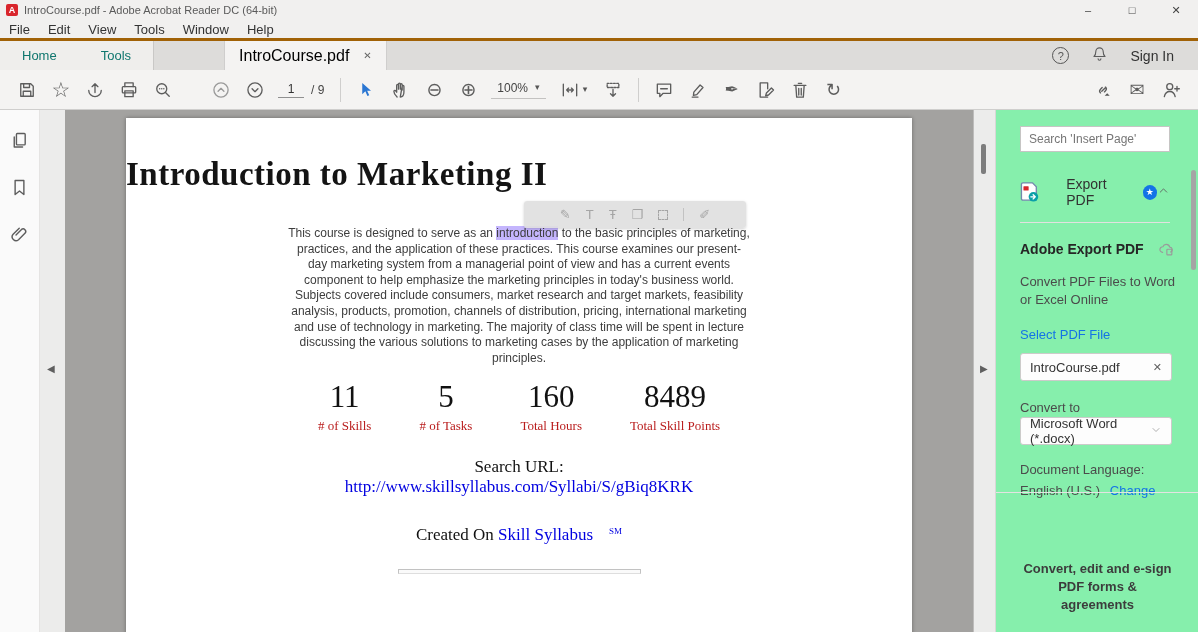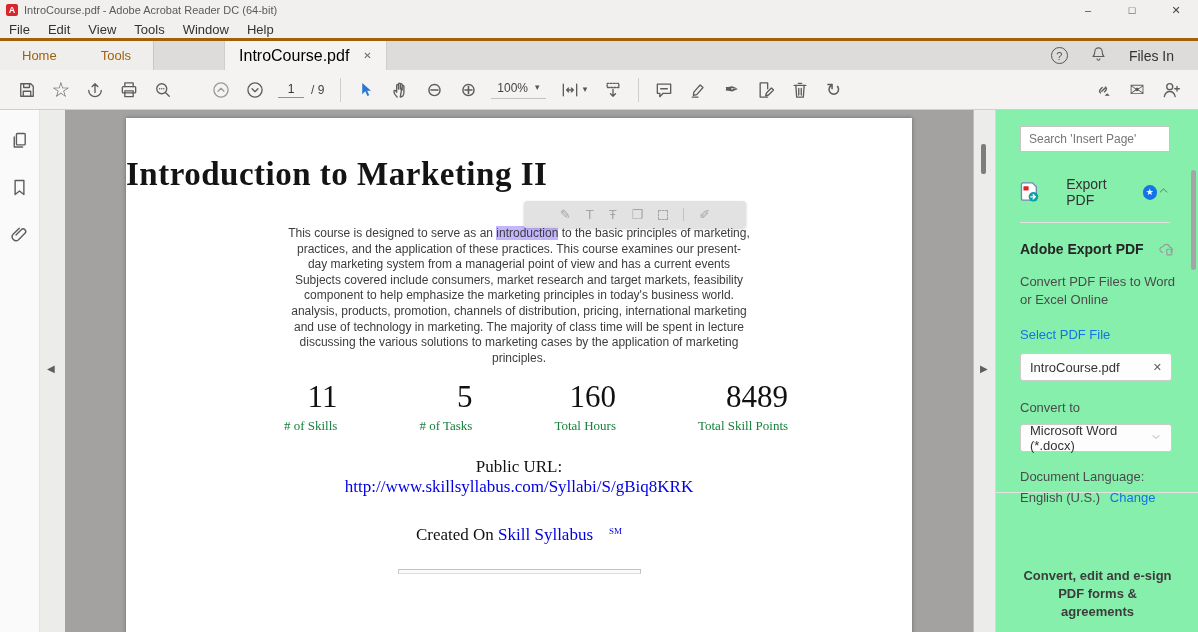--- a/index.html
+++ b/index.html
@@ -13,21 +13,21 @@
   .win-controls { margin-left: auto; display: flex; height: 100%; }
   .win-btn { width: 44px; height: 100%; display: flex; align-items: center; justify-content: center; font-size: 11px; color: #444; }
 
   
   .menubar { height: 21px; display: flex; align-items: center; padding-left: 0; background: #f1f0ef; border-bottom: 3px solid #a16207; }
   .menu-item { font-size: 13px; color: #333; padding: 0 9px; }
 
   
   .tabstrip { height: 29px; background: #dddcda; display: flex; align-items: stretch; }
   .tabs-left { background: #efeeec; display: flex; border-right: 1px solid #c9c8c6; }
-  .tab { display: flex; align-items: center; padding: 0 22px; font-size: 13px; color: #a16207; }
+  .tab { display: flex; align-items: center; padding: 0 22px; font-size: 13px; color: #0f766e; }
   .tab-active { background: #f4f3f2; border-left: 1px solid #cfcecd; border-right: 1px solid #cfcecd; margin-left: 70px; padding: 0 14px; display: flex; align-items: center; gap: 14px; }
   .tab-close { font-size: 10px; color: #666; }
   .tabs-right { margin-left: auto; display: flex; align-items: center; gap: 22px; padding-right: 24px; }
   .help-circle { width: 17px; height: 17px; border: 1.4px solid #555; border-radius: 50%; font-size: 11px; color: #555; display: flex; align-items: center; justify-content: center; }
   .signin { font-size: 14px; color: #323232; }
 
   
   .toolbar { height: 40px; background: #f4f3f2; border-bottom: 1px solid #cfcecd; display: flex; align-items: center; padding: 0 10px; }
   .tbtn { width: 34px; height: 30px; display: flex; align-items: center; justify-content: center; flex: none; }
   .tbtn svg { width: 20px; height: 20px; }
@@ -51,23 +51,23 @@
   .right-div { width: 22px; background: #ececeb; position: relative; border-left: 1px solid #bdbcbb; }
   .doc-scroll-thumb { position: absolute; left: 7px; top: 34px; width: 5px; height: 30px; background: #7d7d7d; border-radius: 2px; }
 
   
   .page { width: 786px; height: 522px; background: #fff; margin-top: 8px; position: relative; box-shadow: 0 0 4px rgba(0,0,0,.35); }
   .pdf-title { margin-top: 38px; font-family: "Liberation Serif", serif; font-weight: bold; font-size: 33px; color: #141414; letter-spacing: .5px; }
   .para { margin: 33px auto 0; width: 520px; text-align: center; font-size: 12px; line-height: 15.6px; color: #3d3d3d; }
   .para div { white-space: nowrap; }
   .sel { background: #c4b5fd; }
   .stats { display: flex; justify-content: center; gap: 48px; margin-top: 13px; font-family: "Liberation Serif", serif; }
-  .stat { text-align: right; margin-left: 34px; }
+  .stat { text-align: center; }
   .stat-val { font-size: 31px; color: #111; }
-  .stat-label { font-size: 13px; color: #15803d; margin-top: 3px; }
+  .stat-label { font-size: 13px; color: #b91c1c; margin-top: 3px; }
   .url-block { margin-top: 23px; text-align: center; font-family: "Liberation Serif", serif; font-size: 17px; color: #111; }
   .pdf-link { color: #0000e0; }
   .created { margin-top: 28px; text-align: center; font-family: "Liberation Serif", serif; font-size: 17px; color: #111; }
   .created sup { font-size: 9px; padding-left: 16px; }
   .thin-bar { margin: 24px auto 0; width: 243px; height: 5px; border: 1px solid #c2c2c2; background: #fafafa; border-bottom-color: #dedede; }
 
   
   .mini-bar { position: absolute; left: 398px; top: 83px; width: 222px; height: 27px; background: rgba(224,224,224,.92); border-radius: 3px; box-shadow: 0 1px 3px rgba(0,0,0,.18); display: flex; align-items: center; justify-content: center; gap: 15px; }
   .mini-icon { font-size: 13px; color: #a5a5a5; line-height: 1; }
   .mini-sep { width: 1px; height: 13px; background: #c2c2c2; }
@@ -85,21 +85,21 @@
   .sec-title-row { margin-top: 18px; width: 155px; display: flex; align-items: flex-start; }
   .sec-title { font-size: 14px; font-weight: bold; color: #262626; }
   .cloud-ic { margin-left: auto; }
   .sec-desc { margin-top: 13px; font-size: 13px; line-height: 18px; color: #4b4b4b; width: 160px; }
   .blue-link { color: #1473e6; font-size: 13px; }
   .select-link { display: inline-block; margin-top: 18px; }
   .file-box { margin-top: 10px; width: 152px; height: 28px; border: 1px solid #cccbca; border-radius: 3px; background: #fdfdfd; display: flex; align-items: center; padding: 0 9px; }
   .file-name { font-size: 13px; color: #333; }
   .file-clear { margin-left: auto; font-size: 11px; color: #5f5f5f; }
   .convert-label { margin-top: 19px; font-size: 13px; color: #4b4b4b; }
-  .select-box { margin-top: 9px; width: 152px; height: 28px; border: 1px solid #cccbca; border-radius: 3px; background: #fdfdfd; display: flex; align-items: center; padding: 0 9px; }
+  .select-box { margin-top: 2px; width: 152px; height: 28px; border: 1px solid #cccbca; border-radius: 3px; background: #fdfdfd; display: flex; align-items: center; padding: 0 9px; }
   .select-val { font-size: 13px; color: #333; }
   .lang-label { margin-top: 17px; font-size: 13px; color: #4b4b4b; }
   .lang-row { margin-top: 6px; font-size: 13px; color: #4b4b4b; }
   .lang-row .blue-link { margin-left: 6px; }
   .panel-sep { position: absolute; left: 0; right: 0; top: 382px; border-top: 1px solid #e4e3e2; }
   .promo { margin-top: 62px; width: 155px; text-align: center; font-size: 13px; font-weight: bold; color: #3c3c3c; line-height: 18px; }
   .panel-scroll-thumb { position: absolute; right: 2px; top: 60px; width: 5px; height: 100px; background: #a5a5a5; border-radius: 3px; }
 
   svg .st { fill: none; stroke: #5d5d5d; stroke-width: 1.6; stroke-linecap: round; stroke-linejoin: round; }
   svg .stg { fill: none; stroke: #9a9a9a; stroke-width: 1.6; stroke-linecap: round; stroke-linejoin: round; }
@@ -137,21 +137,21 @@
       <span>IntroCourse.pdf</span>
       <span class="tab-close">✕</span>
     </div>
     <div class="tabs-right">
       <div class="help-circle">?</div>
       <span>
         <svg width="17" height="17" viewBox="0 0 24 24">
             <path class="st" d="M12 4a5.2 5.2 0 0 0-5.2 5.2c0 4-1.6 6.3-2.6 7.1h15.6c-1-0.8-2.6-3.1-2.6-7.1A5.2 5.2 0 0 0 12 4zM10 19.5a2 2 0 0 0 4 0"></path>
           </svg>
       </span>
-      <span class="signin">Files In</span>
+      <span class="signin">Sign In</span>
     </div>
   </div>
 
   <div class="toolbar">
     <div class="tbtn">
       <svg viewBox="0 0 24 24">
           <path class="st" d="M4.5 4.5h12l3 3v12h-15z"></path>
           <path class="st" d="M8 4.5v4.5h7V4.5M7.5 19.5v-6h9v6"></path>
         </svg>
     </div>
@@ -314,22 +314,22 @@
           <span class="mini-icon">❐</span>
           <span class="mini-square"></span>
           <span class="mini-sep"></span>
           <span class="mini-icon">✐</span>
         </div>
 
         <div class="para">
           <div><span>This course is designed to serve as an </span><span class="sel">introduction</span><span> to the basic principles of marketing,</span></div>
           <div>practices, and the application of these practices.  This course examines our present-</div>
           <div>day marketing system from a managerial point of view and has a current events</div>
+          <div>component to help emphasize the marketing principles in today's business world.</div>
           <div>Subjects covered include consumers, market research and target markets, feasibility</div>
-          <div>component to help emphasize the marketing principles in today's business world.</div>
           <div>analysis, products, promotion, channels of distribution, pricing, international marketing</div>
           <div>and use of technology in marketing.  The majority of class time will be spent in lecture</div>
           <div>discussing the various solutions to marketing cases by the application of marketing</div>
           <div>principles.</div>
         </div>
 
         <div class="stats">
           <div class="stat">
             <div class="stat-val">11</div>
             <div class="stat-label"># of Skills</div>
@@ -342,21 +342,21 @@
             <div class="stat-val">160</div>
             <div class="stat-label">Total Hours</div>
           </div>
           <div class="stat">
             <div class="stat-val">8489</div>
             <div class="stat-label">Total Skill Points</div>
           </div>
         </div>
 
         <div class="url-block">
-          <div>Public URL:</div>
+          <div>Search URL:</div>
           <div><span class="pdf-link">http://www.skillsyllabus.com/Syllabi/S/gBiq8KRK</span></div>
         </div>
 
         <div class="created">
           <span>Created On </span><span class="pdf-link"><span>Skill Syllabus</span><sup>SM</sup></span>
         </div>
 
         <div class="thin-bar"></div>
       </div>
     </div>

